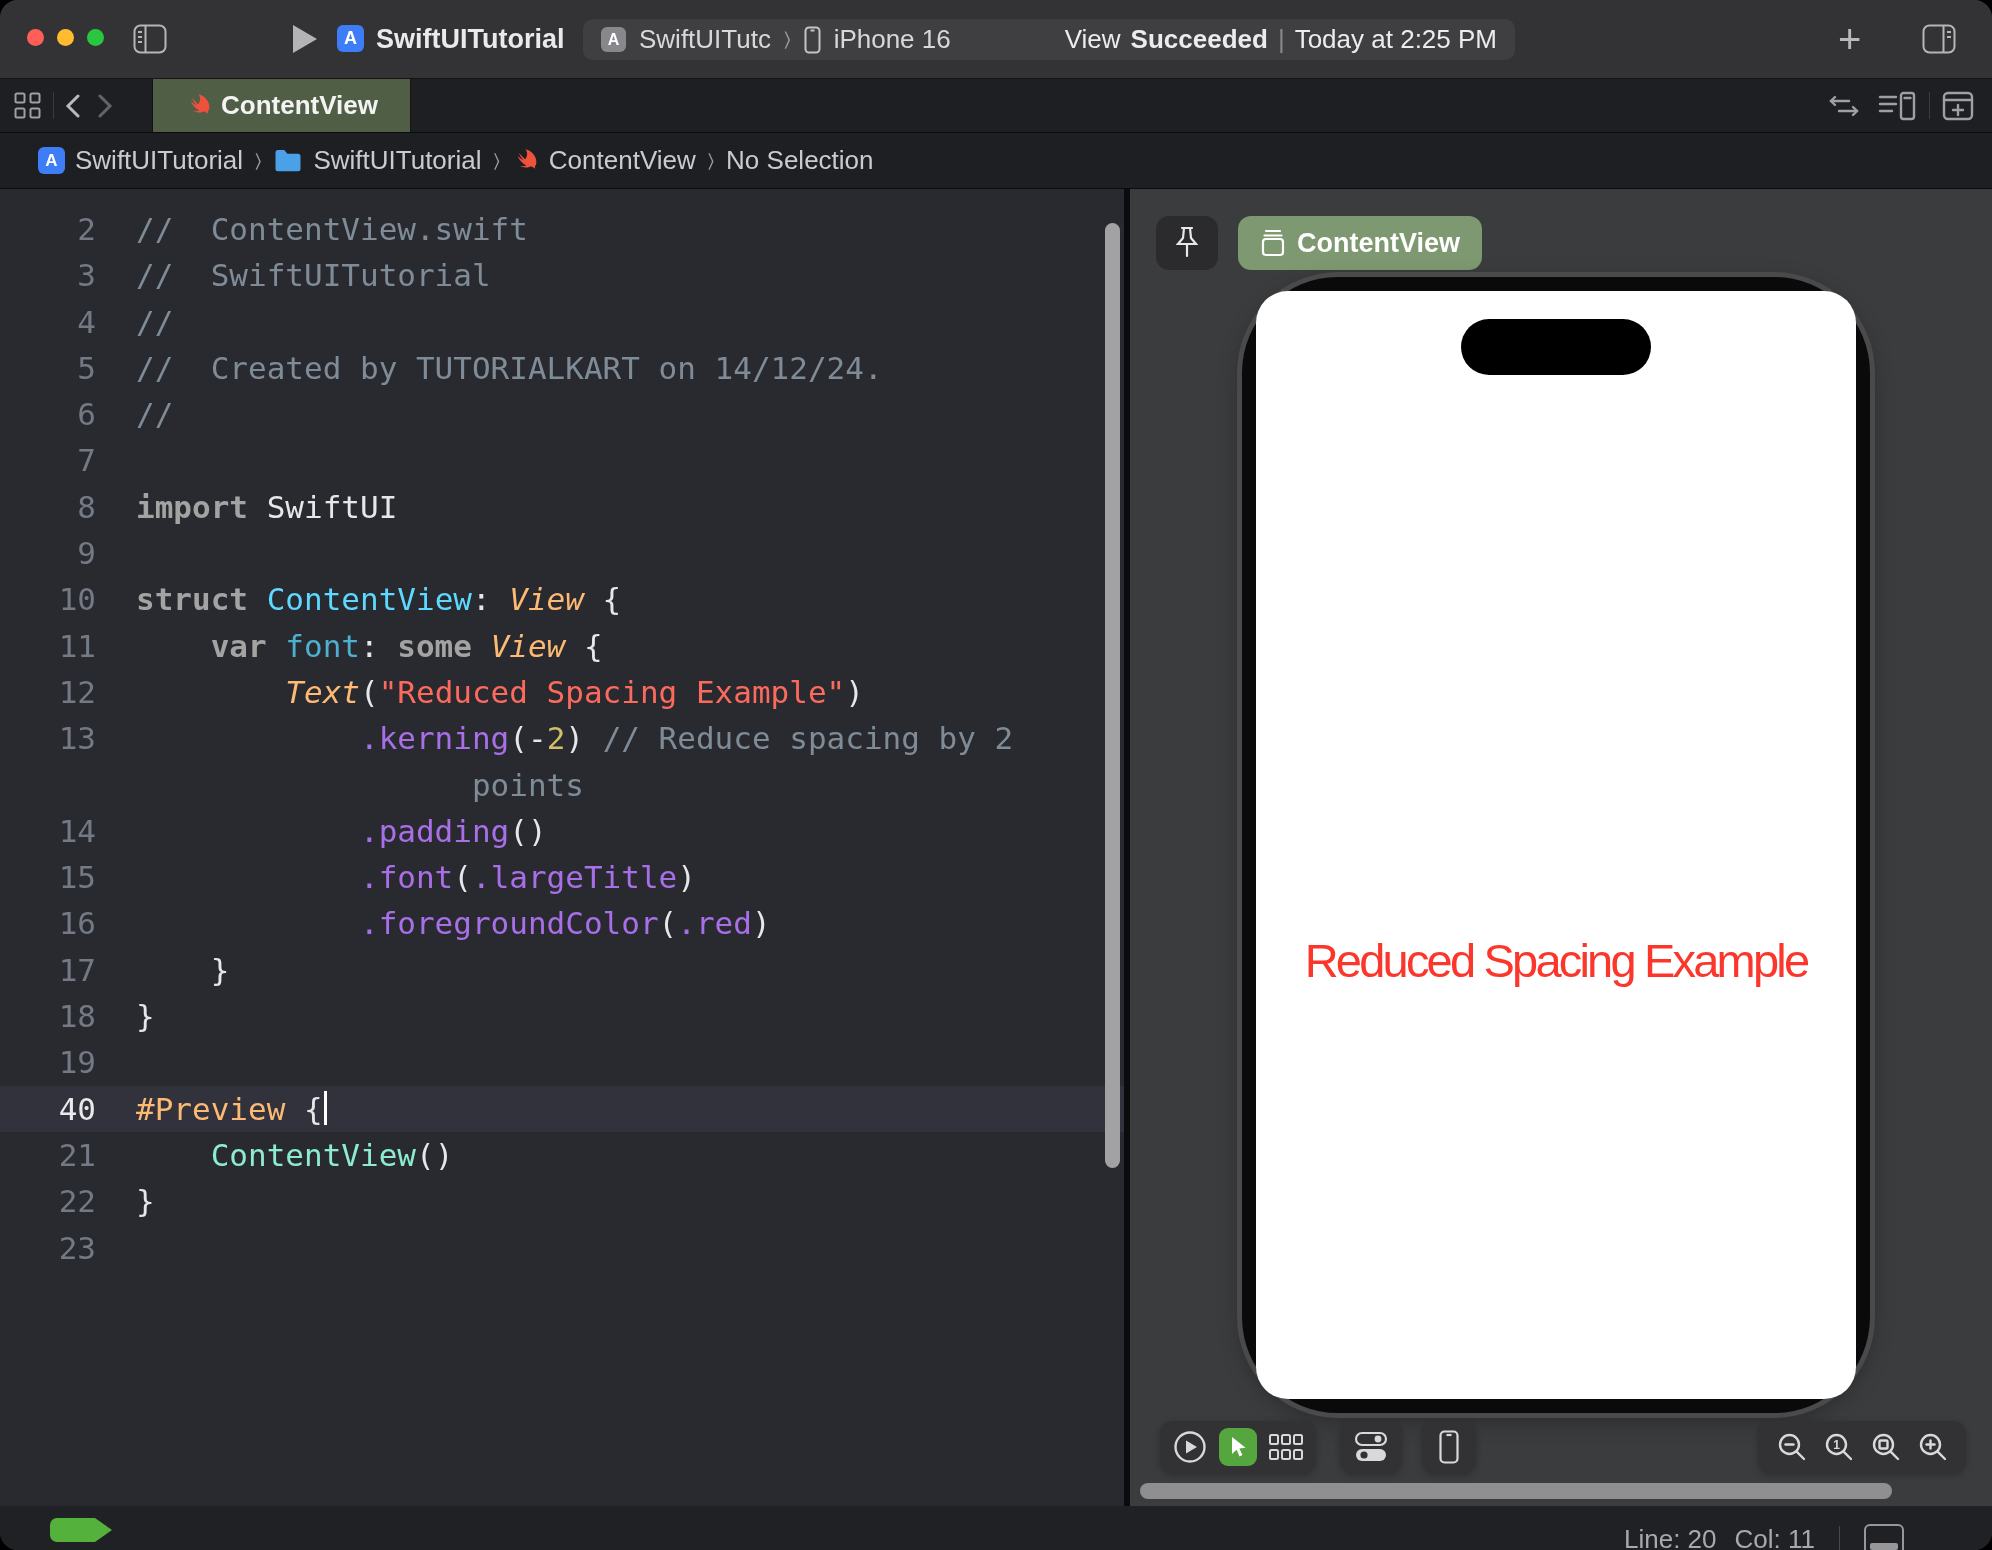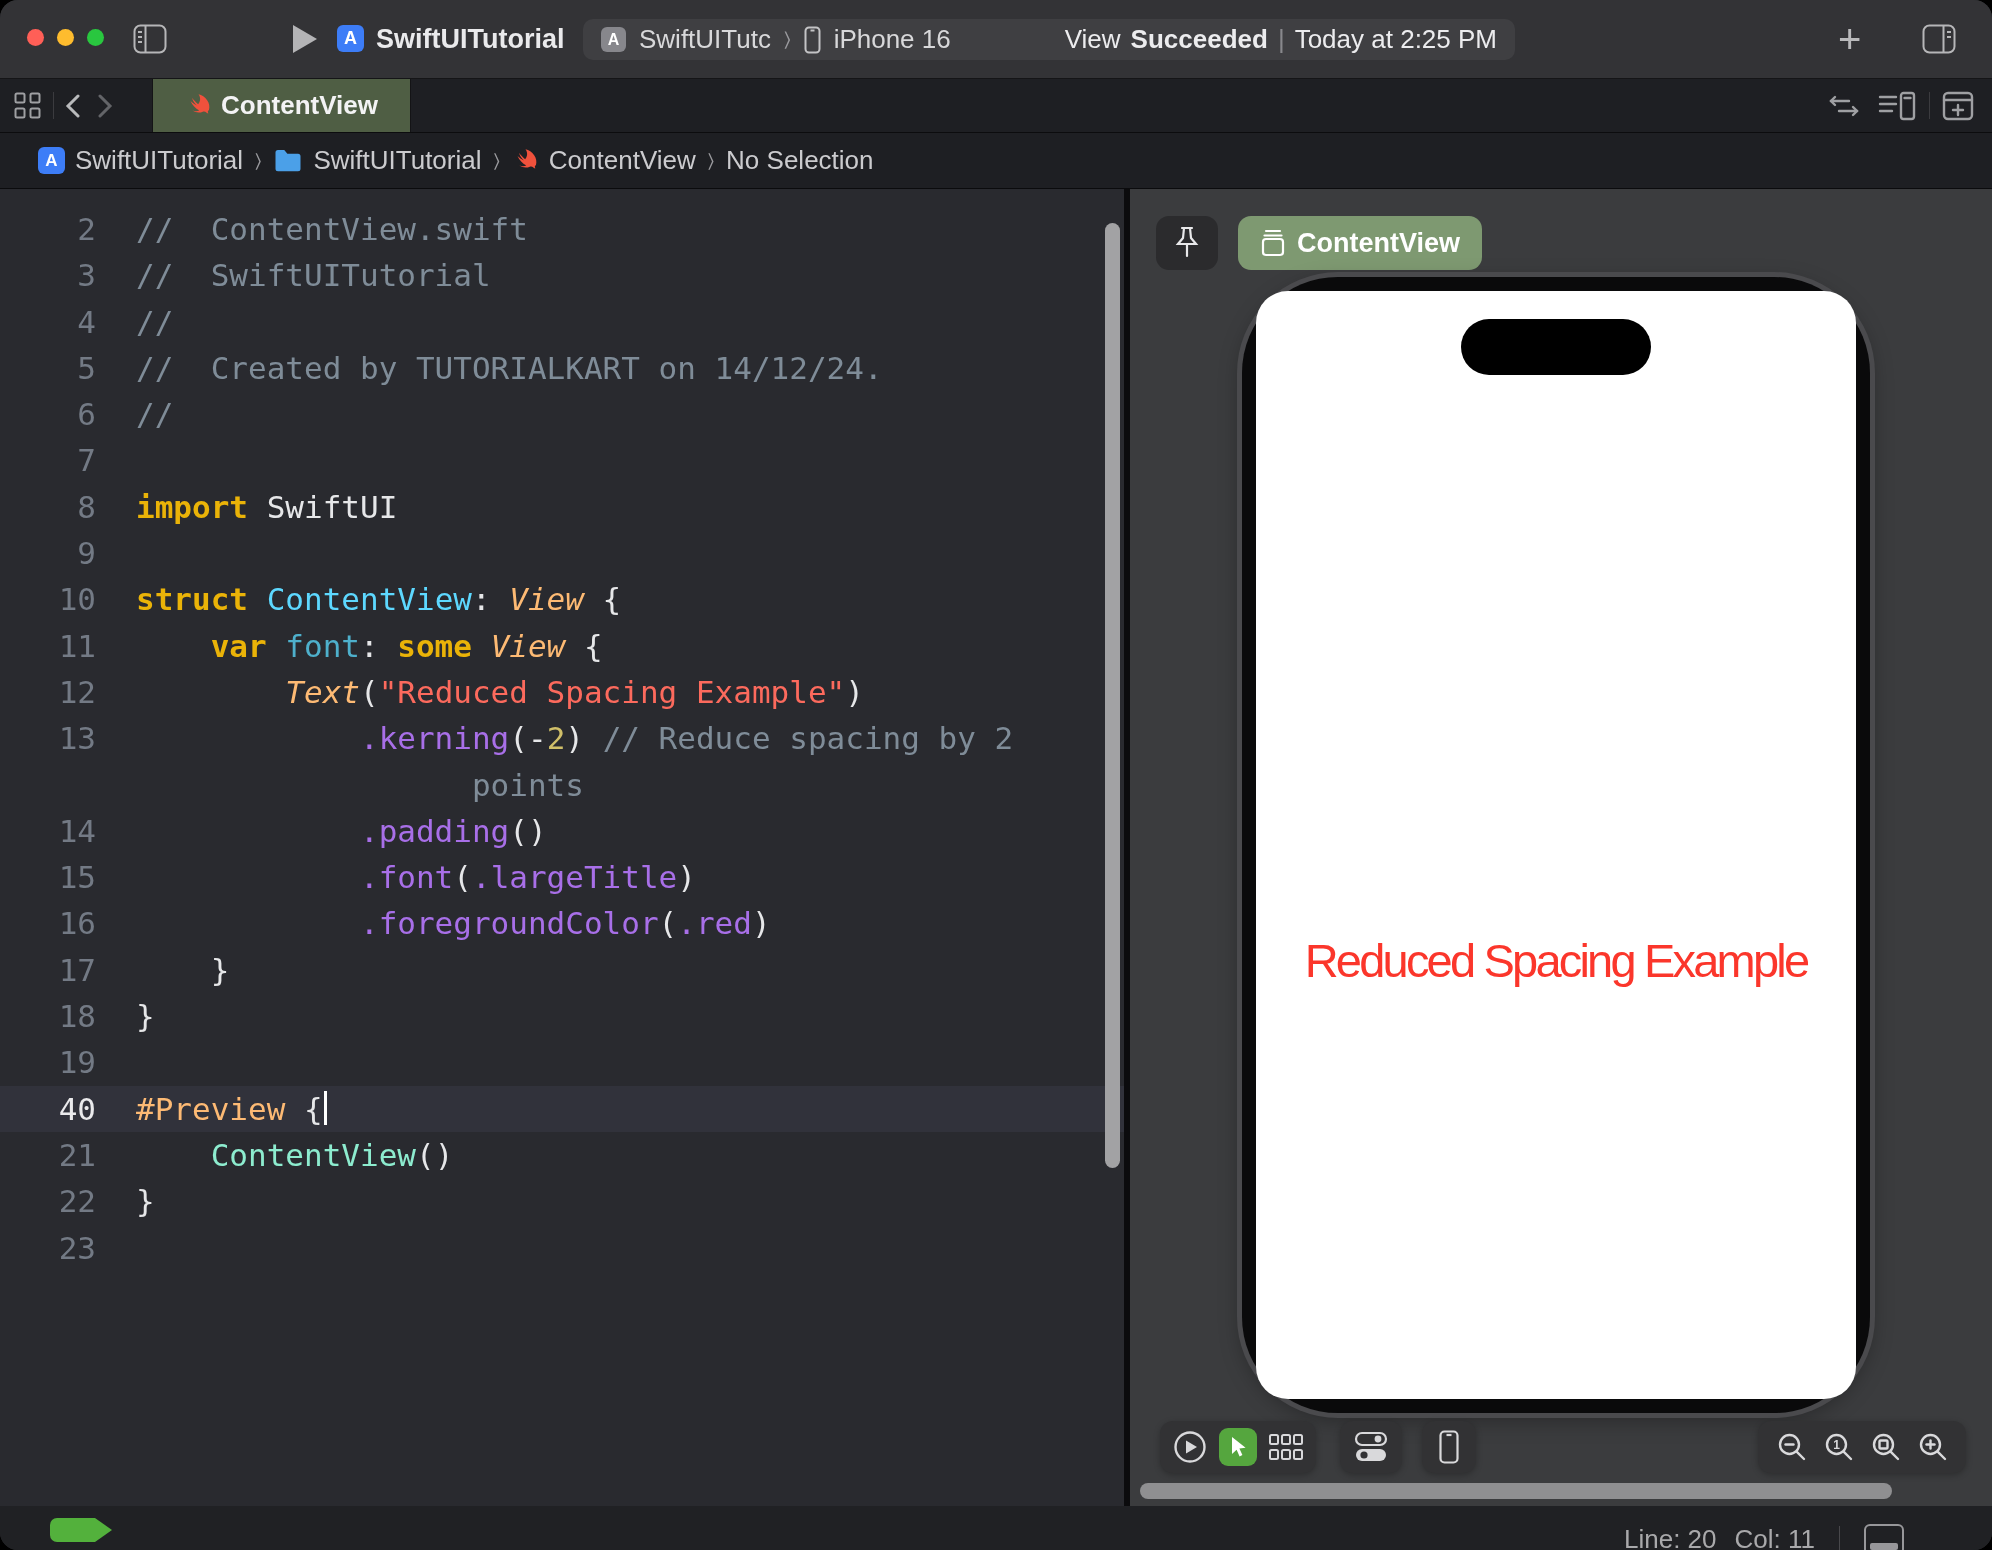--- a/index.html
+++ b/index.html
@@ -37,21 +37,21 @@
   
   .main{display:flex;height:1317px;}
   .editor{width:1124px;flex:none;position:relative;background:#292a2f;border-right:6px solid #0b0b0d;overflow:hidden;}
   .code{padding-top:17px;font-family:"DejaVu Sans Mono",monospace;font-size:31px;line-height:46.3px;}
   .code-row{display:flex;white-space:pre;}
   .code-row.active{background:#31323b;}
   .gutter{flex:none;width:96px;text-align:right;color:#737a85;}
   .code-row.active .gutter{color:#eaeaec;}
   .codetext{padding-left:40px;}
   .tk-comment{color:#7f8c98;}
-  .tk-kw{color:#eab308;font-weight:600;}
+  .tk-kw{color:#a3a3a3;font-weight:600;}
   .tk-type{color:#5dd8ff;}
   .tk-proj{color:#4eb0cc;}
   .tk-typeref{color:#fdba74;font-style:italic;}
   .tk-member{color:#a86fe8;}
   .tk-str{color:#fc6a5d;}
   .tk-num{color:#d0bf69;}
   .tk-plain{color:#e6e7e9;}
   .tk-mint{color:#8deccf;}
   .tk-macro{color:#fdba74;}
   .caret{display:inline-block;width:3px;height:34px;background:#fff;vertical-align:-5px;margin-left:1px;}

